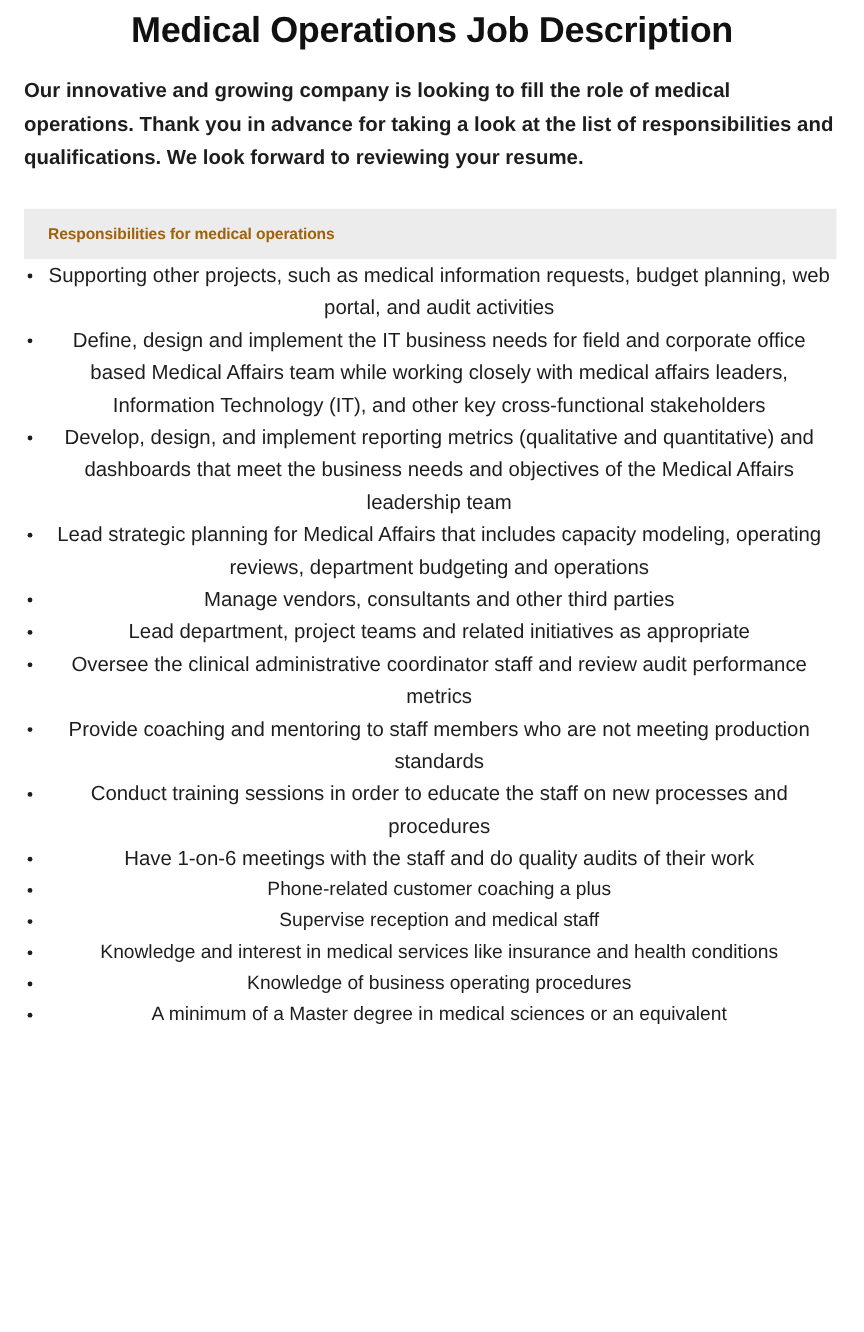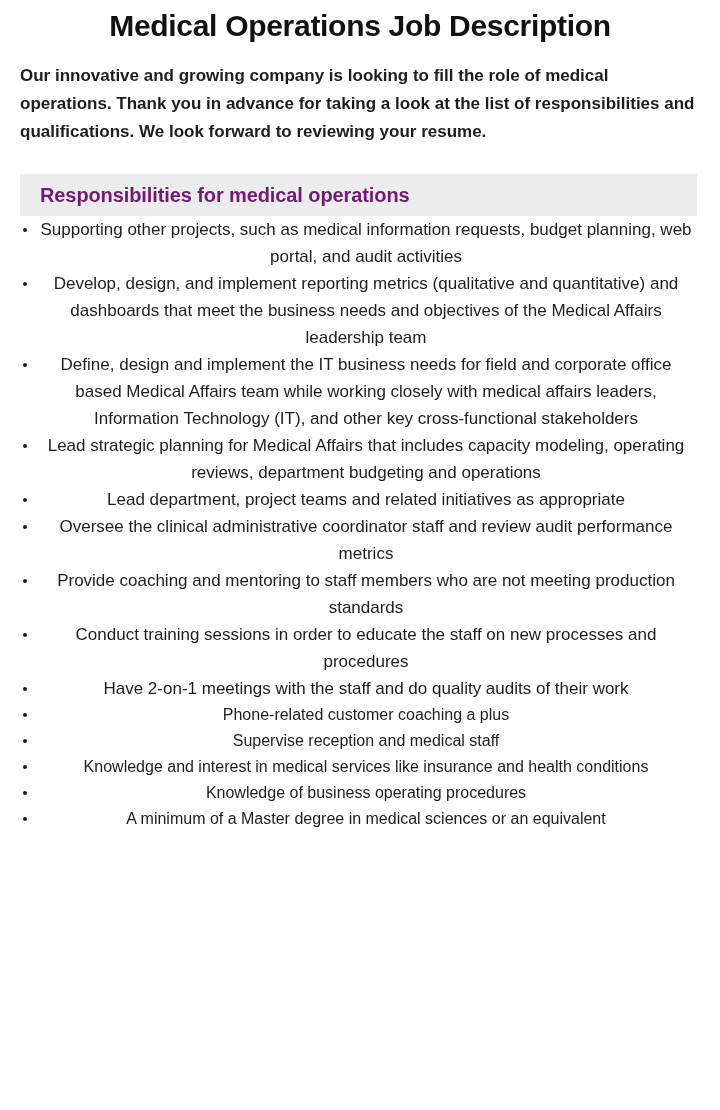--- a/index.html
+++ b/index.html
@@ -54,24 +54,24 @@
   .section-band {
     margin: 0 23px 0 20px;
     background: #ececec;
     height: 42px;
     display: flex;
     align-items: center;
     padding: 0 20px;
     box-sizing: border-box;
   }
   .section-band-title {
-    font-size: 20px;
+    font-size: 13px;
     font-weight: 700;
     letter-spacing: -0.1px;
-    color: #701a75;
+    color: #a16207;
     line-height: 20px;
   }
   .section-responsibilities .section-band {
     margin-top: 28px;
   }
   .section-qualifications .section-band {
     margin-top: 33px;
   }
 
   
@@ -134,28 +134,29 @@
   <h1 class="doc-title">Medical Operations Job Description</h1>
 
   <p class="intro">Our innovative and growing company is looking to fill the role of medical operations. Thank you in advance for taking a look at the list of responsibilities and qualifications. We look forward to reviewing your resume.</p>
 
   <section class="section section-responsibilities">
     <div class="section-band">
       <span class="section-band-title">Responsibilities for medical operations</span>
     </div>
     <ul class="bullets list-responsibilities">
         <li>Supporting other projects, such as medical information requests, budget planning, web portal, and audit activities</li>
+        <li>Define, design and implement the IT business needs for field and corporate office based Medical Affairs team while working closely with medical affairs leaders, Information Technology (IT), and other key cross-functional stakeholders</li>
         <li>Develop, design, and implement reporting metrics (qualitative and quantitative) and dashboards that meet the business needs and objectives of the Medical Affairs leadership team</li>
-        <li>Define, design and implement the IT business needs for field and corporate office based Medical Affairs team while working closely with medical affairs leaders, Information Technology (IT), and other key cross-functional stakeholders</li>
         <li>Lead strategic planning for Medical Affairs that includes capacity modeling, operating reviews, department budgeting and operations</li>
+        <li>Manage vendors, consultants and other third parties</li>
         <li>Lead department, project teams and related initiatives as appropriate</li>
         <li>Oversee the clinical administrative coordinator staff and review audit performance metrics</li>
         <li>Provide coaching and mentoring to staff members who are not meeting production standards</li>
         <li>Conduct training sessions in order to educate the staff on new processes and procedures</li>
-        <li>Have 2-on-1 meetings with the staff and do quality audits of their work</li>
+        <li>Have 1-on-6 meetings with the staff and do quality audits of their work</li>
       </ul>
   </section>
 
   <section class="section section-qualifications">
     <ul class="bullets list-qualifications">
         <li>Phone-related customer coaching a plus</li>
         <li>Supervise reception and medical staff</li>
         <li>Knowledge and interest in medical services like insurance and health conditions</li>
         <li>Knowledge of business operating procedures</li>
         <li>A minimum of a Master degree in medical sciences or an equivalent</li>

